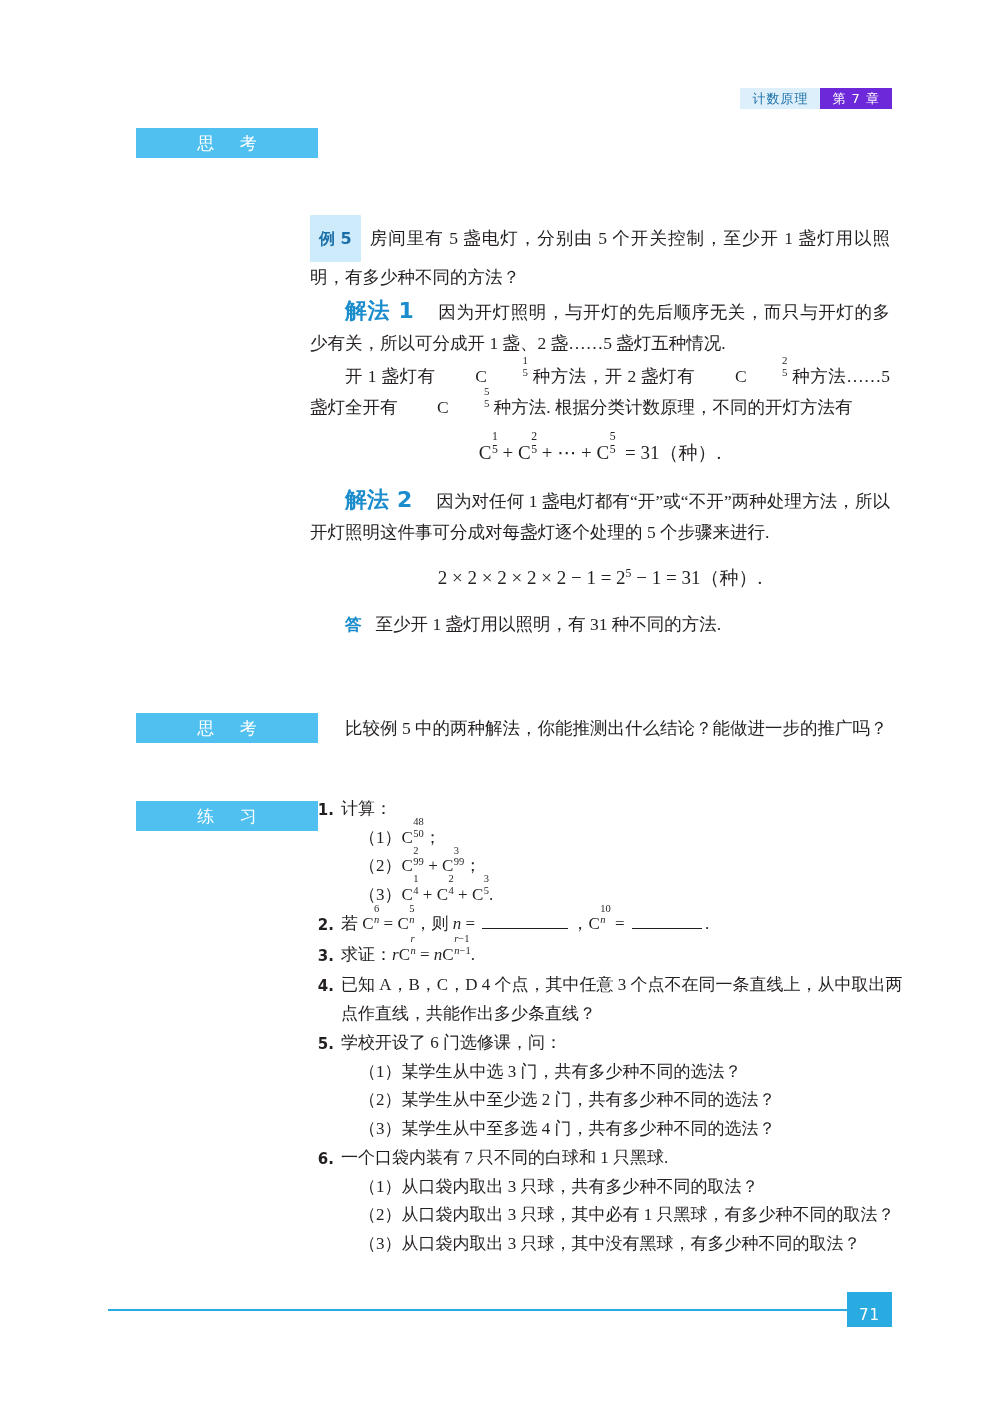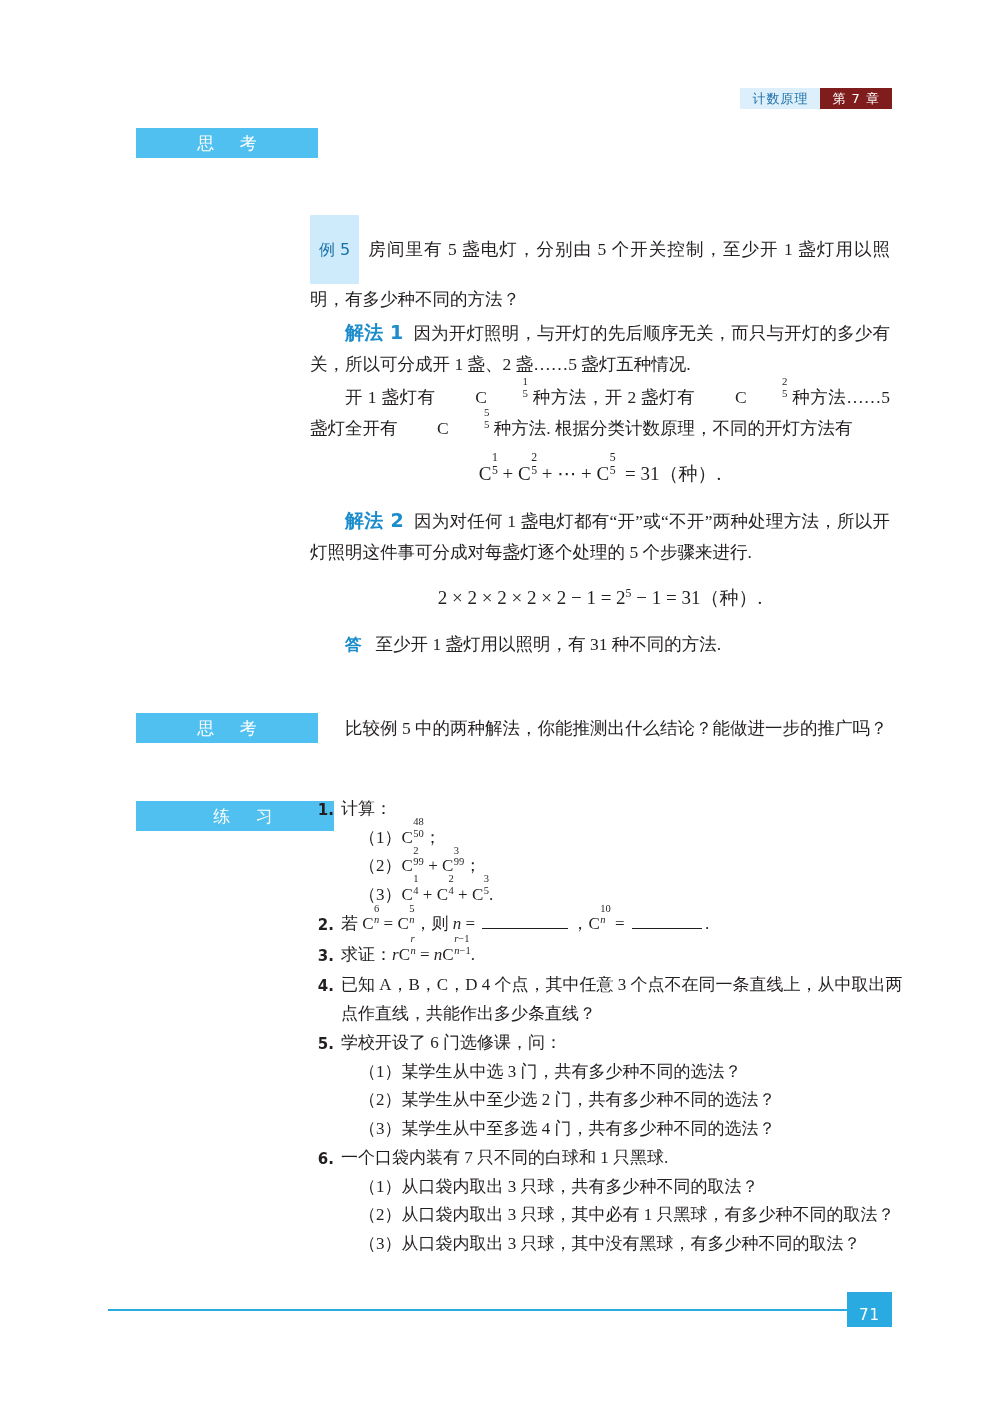--- a/index.html
+++ b/index.html
@@ -33,21 +33,21 @@
   .header-chapter-name {
     background: #dceffb;
     color: #1b6fa8;
     font-size: 13px;
     line-height: 21px;
     padding: 0 12px;
     letter-spacing: 1px;
     font-family: "DejaVu Sans", sans-serif;
   }
   .header-chapter-num {
-    background: #7f1d1d;
+    background: #6d28d9;
     color: #ffffff;
     font-size: 13px;
     line-height: 21px;
     padding: 0 12px;
     letter-spacing: 1px;
     font-family: "DejaVu Sans", sans-serif;
   }
 
   
   .label-box {
@@ -60,50 +60,51 @@
     font-size: 17px;
     letter-spacing: 10px;
     text-align: center;
     line-height: 30px;
     font-family: "DejaVu Sans", sans-serif;
     text-indent: 10px;
     margin-left: 28px;
   }
   #think1 { top: 128px; }
   #think2 { top: 713px; }
-  #practice { top: 801px; padding-left: 16px; }
+  #practice { top: 801px; }
 
   
   .body-col {
     position: absolute;
     left: 310px;
     width: 580px;
     font-size: 17.5px;
     line-height: 31px;
     text-align: justify;
   }
   .indent { text-indent: 2em; }
   .para { margin: 0 0 2px 0; }
 
   .tag-example {
     display: inline-block;
     background: #cdebfa;
     color: #1b6fa8;
-    padding: 19px 9px;
+    padding: 8px 9px;
     margin-right: 8px;
     font-size: 16px;
     font-family: "DejaVu Sans", sans-serif;
     border-radius: 1px;
+    font-weight: bold;
   }
   .tag-solution {
     color: #1b8ccc;
     font-weight: bold;
-    margin-right: 10px;
-    font-family: "DejaVu Sans", sans-serif;
-    font-size: 19px;
+    margin-right: 24px;
+    font-family: "DejaVu Sans", sans-serif;
+    font-size: 22px;
   }
   .tag-answer {
     color: #1b8ccc;
     font-weight: bold;
     margin-right: 14px;
     font-family: "DejaVu Sans", sans-serif;
     font-size: 16.5px;
   }
 
   .formula {

